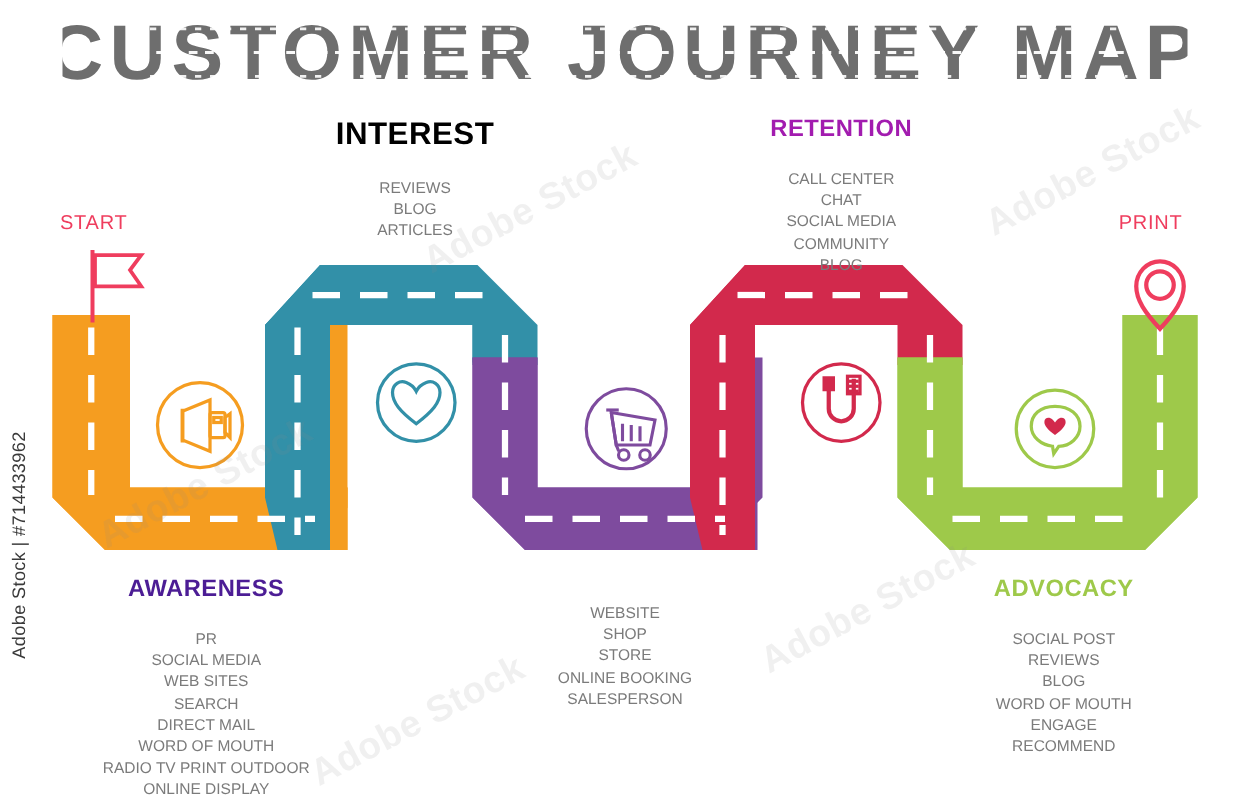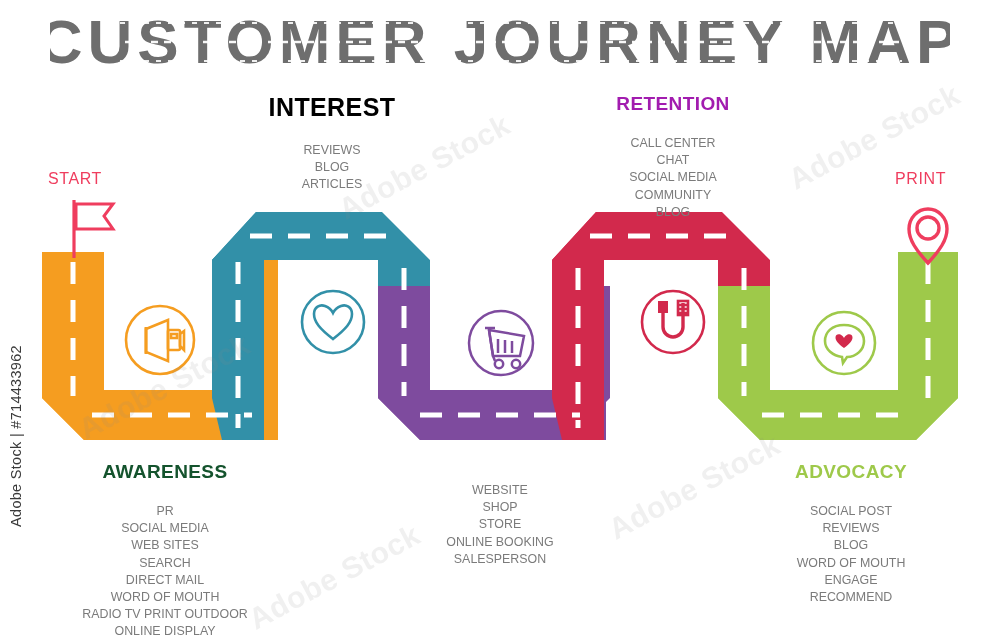--- a/index.html
+++ b/index.html
@@ -220,21 +220,21 @@
     <div class="stage-list">
       <div class="stage-item">CALL CENTER</div>
       <div class="stage-item">CHAT</div>
       <div class="stage-item">SOCIAL MEDIA</div>
       <div class="stage-item">COMMUNITY</div>
       <div class="stage-item">BLOG</div>
     </div>
   </div>
 
   <div class="stage-block" style="left:54px; top:462px; width:222px;">
-    <div class="stage-title" style="font-size:19px; color:#14532d;">AWARENESS</div>
+    <div class="stage-title" style="font-size:19px; color:#4c1d95;">AWARENESS</div>
     <div class="stage-list">
       <div class="stage-item">PR</div>
       <div class="stage-item">SOCIAL MEDIA</div>
       <div class="stage-item">WEB SITES</div>
       <div class="stage-item">SEARCH</div>
       <div class="stage-item">DIRECT MAIL</div>
       <div class="stage-item">WORD OF MOUTH</div>
       <div class="stage-item">RADIO TV PRINT OUTDOOR</div>
       <div class="stage-item">ONLINE DISPLAY</div>
     </div>

